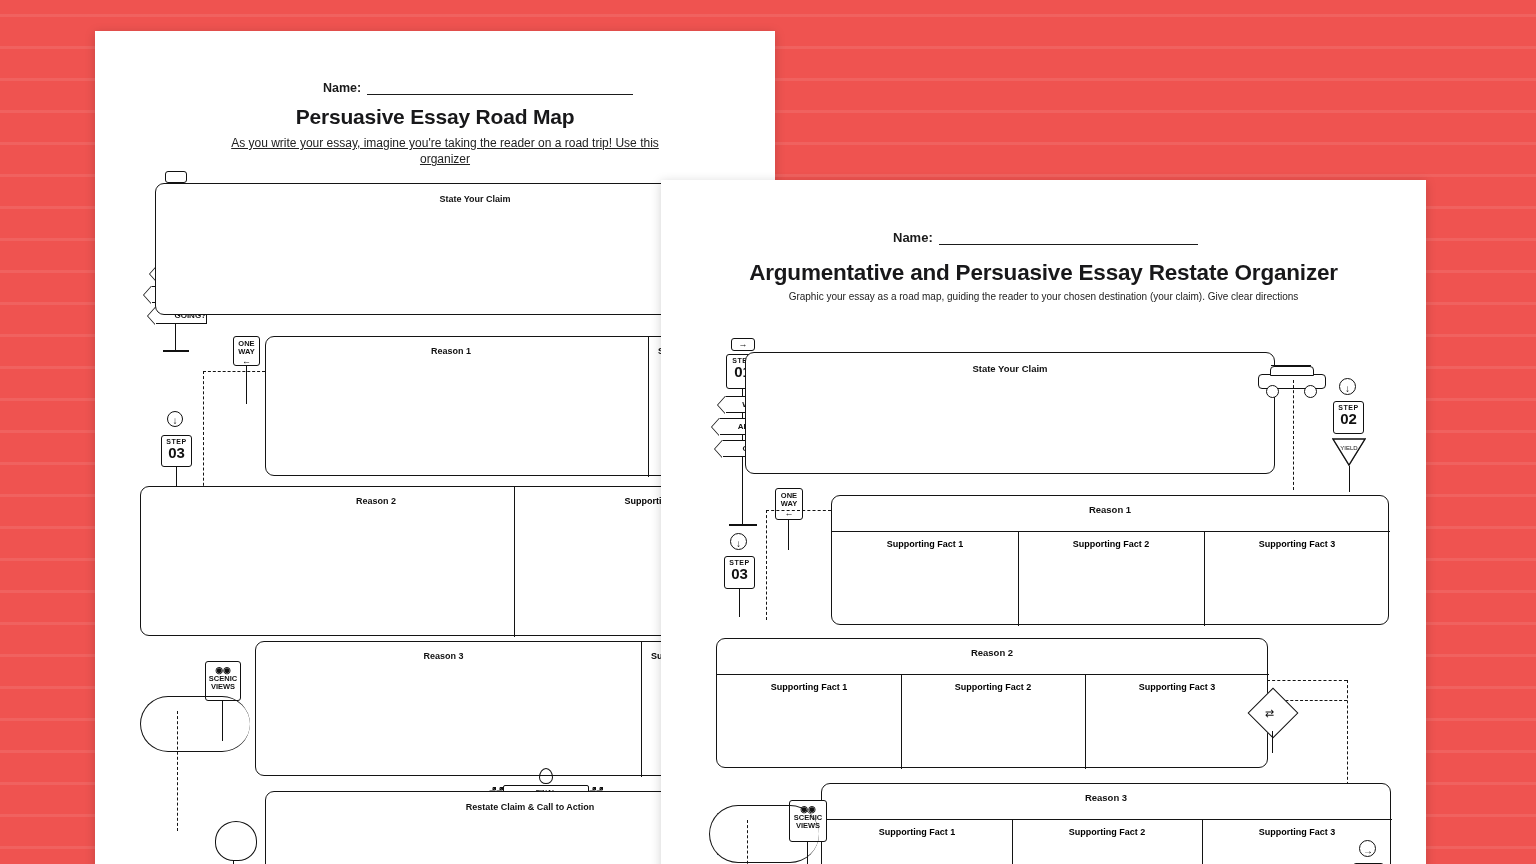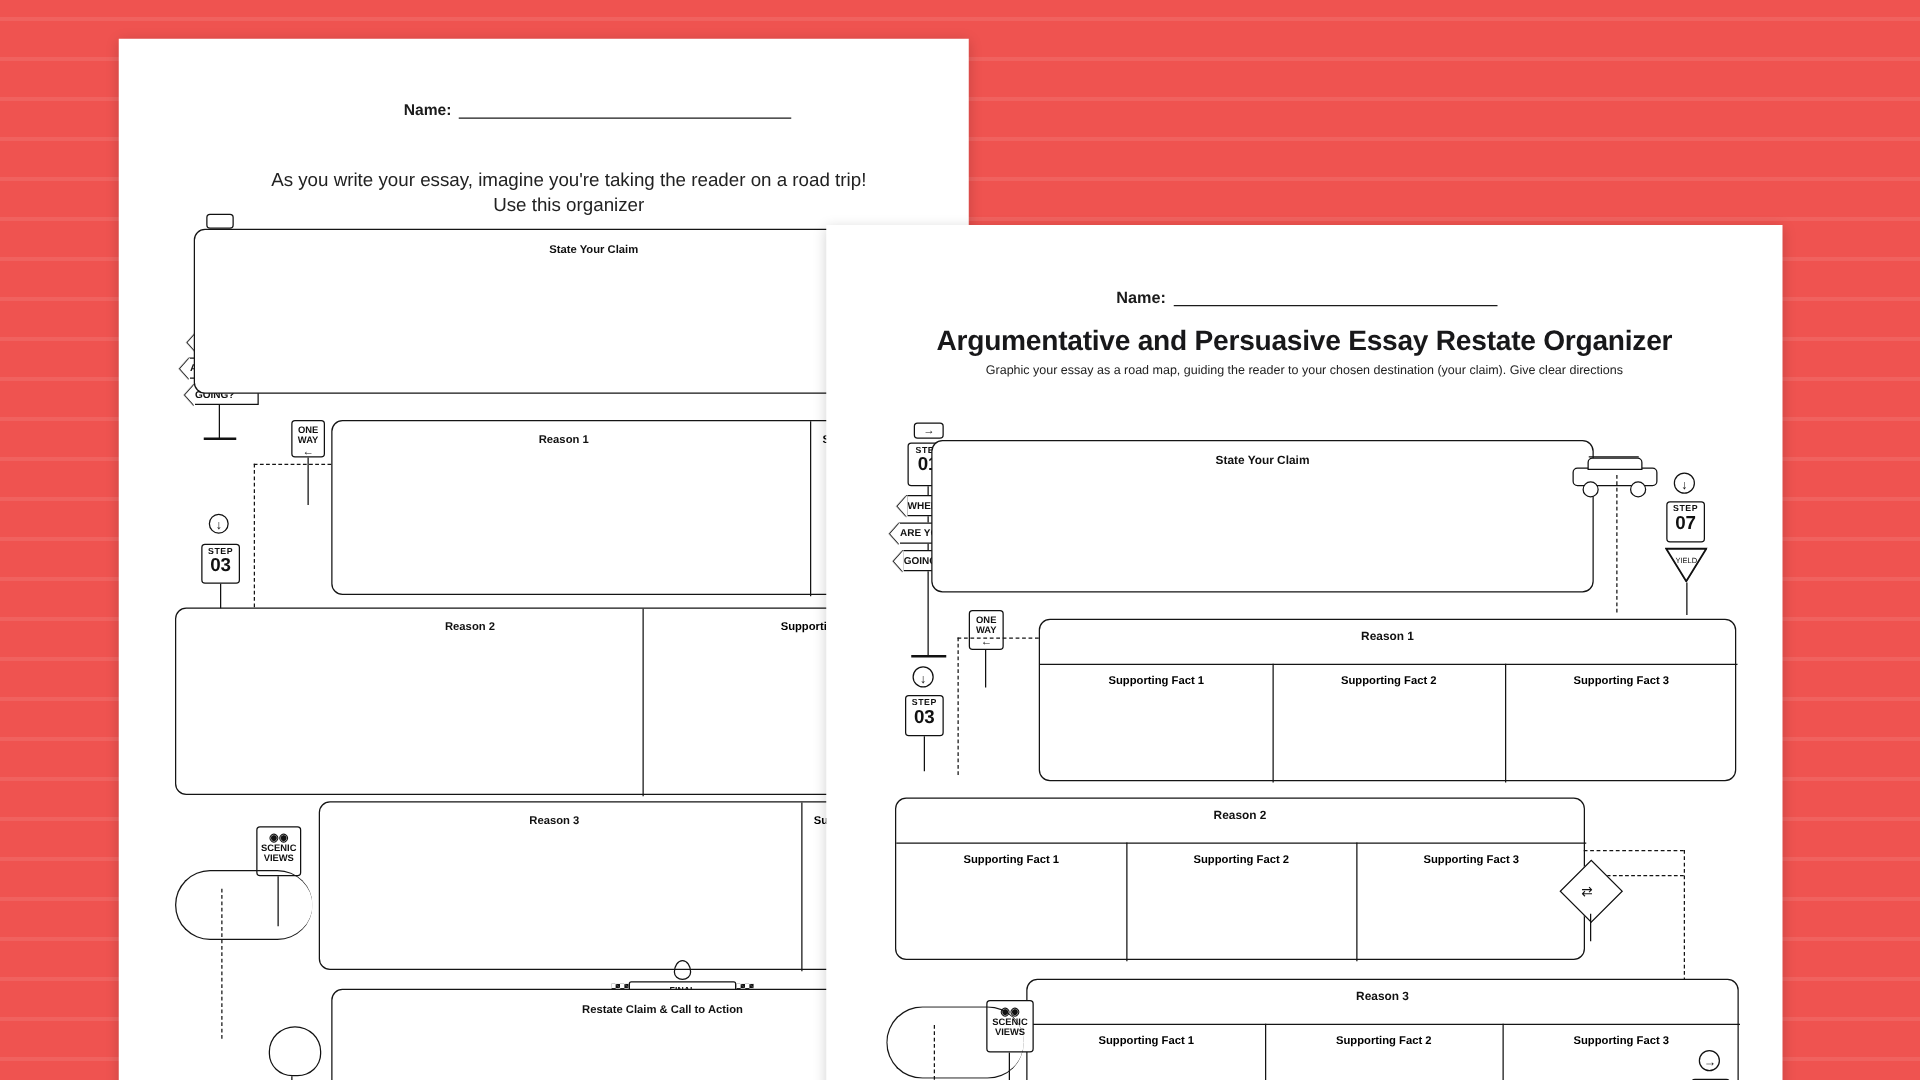--- a/index.html
+++ b/index.html
@@ -119,21 +119,21 @@
     padding: 2px 3px;
   }
   .step-word { font-size: 7px; letter-spacing: .5px; }
   .step-num { font-size: 15px; font-weight: bold; line-height: 1; }
 
   .arrow-plate {
     position: relative;
     border: 1.5px solid #111;
     background: #fff;
     font-weight: bold;
-    text-align: left;
+    text-align: right;
   }
   .arrow-plate.left::before {
     content: "";
     position: absolute; left: -8px; top: 50%;
     transform: translateY(-50%);
     border-top: 9px solid transparent;
     border-bottom: 9px solid transparent;
     border-right: 8px solid #fff;
     filter: drop-shadow(-1px 0 0 #111);
   }
@@ -145,22 +145,23 @@
 <div id="stage">
   <div id="bg-stripes"></div>
 
   <div class="sheet" id="sheet-back">
 
     <div class="name-row" style="position:absolute; left:228px; top:50px; width:310px;">
       <span class="name-label" style="font-size:12.5px;">Name:</span>
       <span class="name-line"></span>
     </div>
 
-
-    <div class="doc-sub" style="position:absolute; left:120px; top:104px; width:480px; font-size:15px;">As you write your essay, imagine you're taking the reader on a road trip! Use this organizer</div>
+    <div class="doc-title" style="position:absolute; left:40px; top:74px; width:600px; font-size:21px;">Persuasive Essay Road Map</div>
+
+    <div class="doc-sub" style="position:absolute; left:110px; top:104px; width:480px; font-size:12px;text-decoration:underline;">As you write your essay, imagine you're taking the reader on a road trip! Use this organizer</div>
 
     <div class="sign step-sign" style="left:56px; top:150px;">
       <div style="position:absolute; left:14px; top:-10px; width:22px; height:12px; border:1.4px solid #111; border-radius:3px;"></div>
       <div class="plate" style="position:absolute; left:9px; top:3px; width:32px; height:33px;">
         <div class="step-word">STEP</div>
         <div class="step-num">01</div>
       </div>
       <div class="post" style="left:24px; top:36px; height:134px;"></div>
       <div class="arrow-plate left" style="position:absolute; left:6px; top:84px; width:48px; height:17px; font-size:8px; line-height:15px;">WHERE</div>
       <div class="arrow-plate left" style="position:absolute; left:0px; top:105px; width:55px; height:17px; font-size:8px; line-height:15px;">ARE YOU</div>
@@ -284,21 +285,21 @@
       <div style="position:absolute; left:48px; top:19px; width:13px; height:13px; border:1.6px solid #111; border-radius:50%; background:#fff;"></div>
     </div>
 
     <div class="road" style="left:610px; top:185px; width:40px; height:0; border:none; border-top:1.4px solid #111;"></div>
     <div class="dashv" style="left:632px; top:200px; height:110px;"></div>
 
     <div class="sign step-sign" style="left:674px; top:198px;">
       <div class="plate" style="position:absolute; left:4px; top:0; width:17px; height:17px; border-radius:50%; font-size:10px; line-height:15px;">↓</div>
       <div class="plate" style="position:absolute; left:-2px; top:23px; width:31px; height:33px;">
         <div class="step-word">STEP</div>
-        <div class="step-num">07</div>
+        <div class="step-num">02</div>
       </div>
       <div style="position:absolute; left:-3px; top:60px; width:0; height:0; border-left:17px solid transparent; border-right:17px solid transparent; border-top:28px solid #fff; filter: drop-shadow(0 0 0 #111);"></div>
       <div style="position:absolute; left:-3px; top:60px; width:34px; height:28px; overflow:hidden;">
         <svg width="34" height="28" viewBox="0 0 34 28">
           <polygon points="1,1 33,1 17,27" fill="#fff" stroke="#111" stroke-width="1.4"></polygon>
           <text x="17" y="12" font-size="6" text-anchor="middle" font-family="Liberation Sans" fill="#111">YIELD</text>
         </svg>
       </div>
       <div class="post" style="left:14px; top:88px; height:26px;"></div>
     </div>

